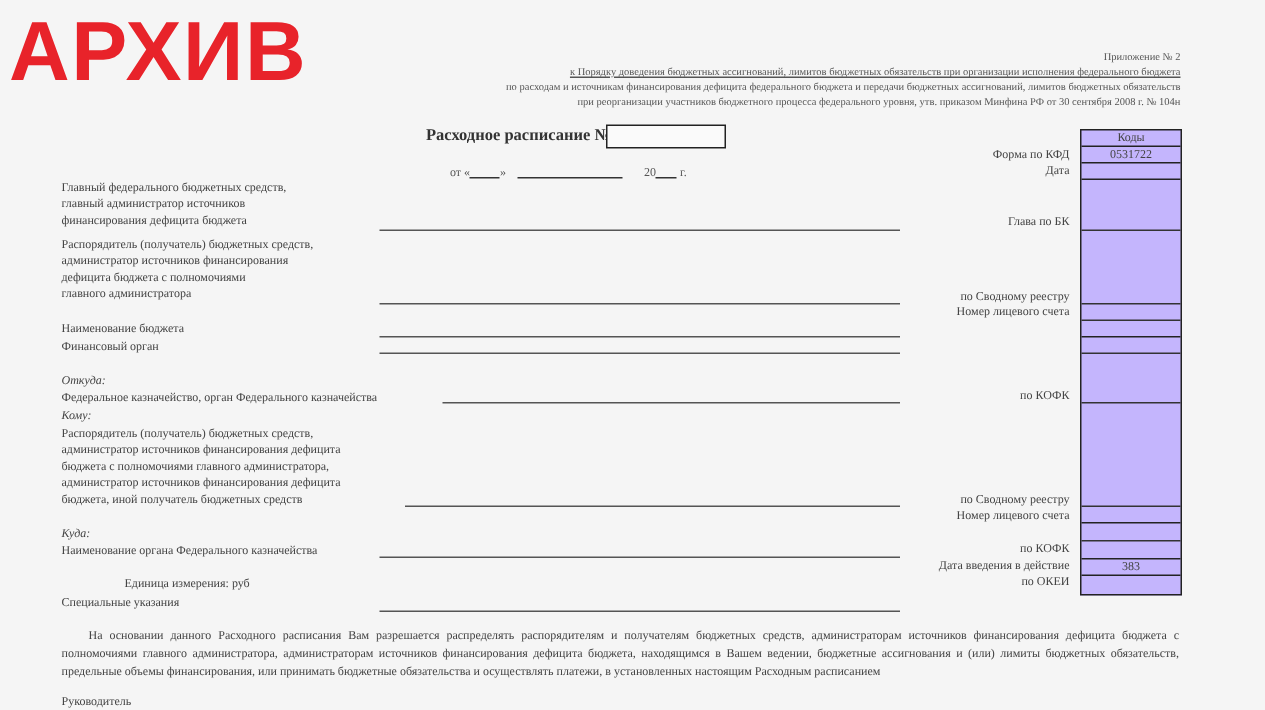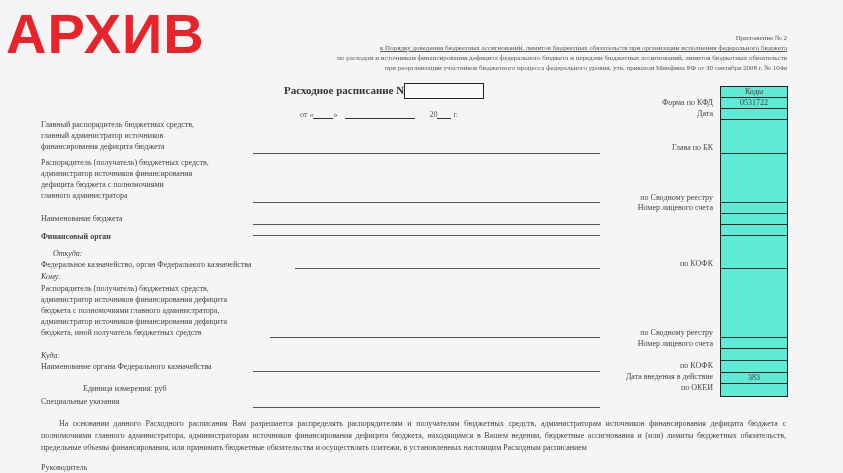--- a/index.html
+++ b/index.html
@@ -15,21 +15,21 @@
   }
   .hdr { right:56px; font-size:7px; line-height:10px; text-align:left; color:#555; white-space:nowrap; }
   .title { left:284px; top:84px; font-size:11px; font-weight:bold; color:#333; }
   .numbox { left:404px; top:83px; width:78px; height:14px; border:1.5px solid #222; background:#fafafa; }
   .dateline { left:300px; top:109px; font-size:8px; color:#555; white-space:nowrap; }
   .u { display:inline-block; border-bottom:1px solid #333; height:9px; vertical-align:bottom; }
   .lbl { left:41px; font-size:8px; line-height:11px; color:#444; }
   .ital { font-style:italic; }
   .hline { height:0; border-top:1px solid #555; }
   .rlbl { font-size:8px; line-height:10px; color:#444; text-align:right; right:130px; white-space:nowrap; }
-  .codes { left:720px; top:86px; width:66px; border:1.5px solid #222; background:#5eead4; }
+  .codes { left:720px; top:86px; width:66px; border:1.5px solid #222; background:#c4b5fd; }
   .cell { border-bottom:1px solid #333; box-sizing:border-box; font-size:8px; text-align:center; color:#444; line-height:10px; }
   .cell:last-child { border-bottom:none; }
   .cell.thick { border-bottom:1.5px solid #222; }
   .para { left:41px; width:745px; font-size:8px; line-height:12px; color:#444; text-align:justify; }
   .para p { margin:0; text-indent:18px; }
 </style>
 </head>
 <body>
 
 <div class="abs archive">АРХИВ</div>
@@ -43,40 +43,40 @@
 <div class="abs numbox"></div>
 
 <div class="abs dateline">
   <span>от «</span><span class="u" style="width:20px"></span><span>»</span>
   <span class="u" style="width:70px;margin-left:6px"></span>
   <span style="margin-left:12px">20</span><span class="u" style="width:14px"></span>
   <span>г.</span>
 </div>
 
 <div class="abs lbl" style="top:119px;">
-  <div>Главный распорядитель бюджетных средств,</div>
+  <div>Главный федерального бюджетных средств,</div>
   <div>главный администратор источников</div>
   <div>финансирования дефицита бюджета</div>
 </div>
 <div class="abs hline" style="left:253px;top:153px;width:347px;"></div>
 
 <div class="abs lbl" style="top:157px;">
   <div>Распорядитель (получатель) бюджетных средств,</div>
   <div>администратор источников финансирования</div>
   <div>дефицита бюджета с полномочиями</div>
   <div>главного администратора</div>
 </div>
 <div class="abs hline" style="left:253px;top:202px;width:347px;"></div>
 
 <div class="abs lbl" style="top:213px;">Наименование бюджета</div>
 <div class="abs hline" style="left:253px;top:224px;width:347px;"></div>
-<div class="abs lbl" style="top:231px;font-weight:bold;">Финансовый орган</div>
+<div class="abs lbl" style="top:225px;">Финансовый орган</div>
 <div class="abs hline" style="left:253px;top:235px;width:347px;"></div>
 
-<div class="abs lbl ital" style="top:248px;margin-left:12px;">Откуда:</div>
+<div class="abs lbl ital" style="top:248px;">Откуда:</div>
 <div class="abs lbl" style="top:259px;">Федеральное казначейство, орган Федерального казначейства</div>
 <div class="abs hline" style="left:295px;top:268px;width:305px;"></div>
 
 <div class="abs lbl ital" style="top:271px;">Кому:</div>
 <div class="abs lbl" style="top:283px;">
   <div>Распорядитель (получатель) бюджетных средств,</div>
   <div>администратор источников финансирования дефицита</div>
   <div>бюджета с полномочиями главного администратора,</div>
   <div>администратор источников финансирования дефицита</div>
   <div>бюджета, иной получатель бюджетных средств</div>

